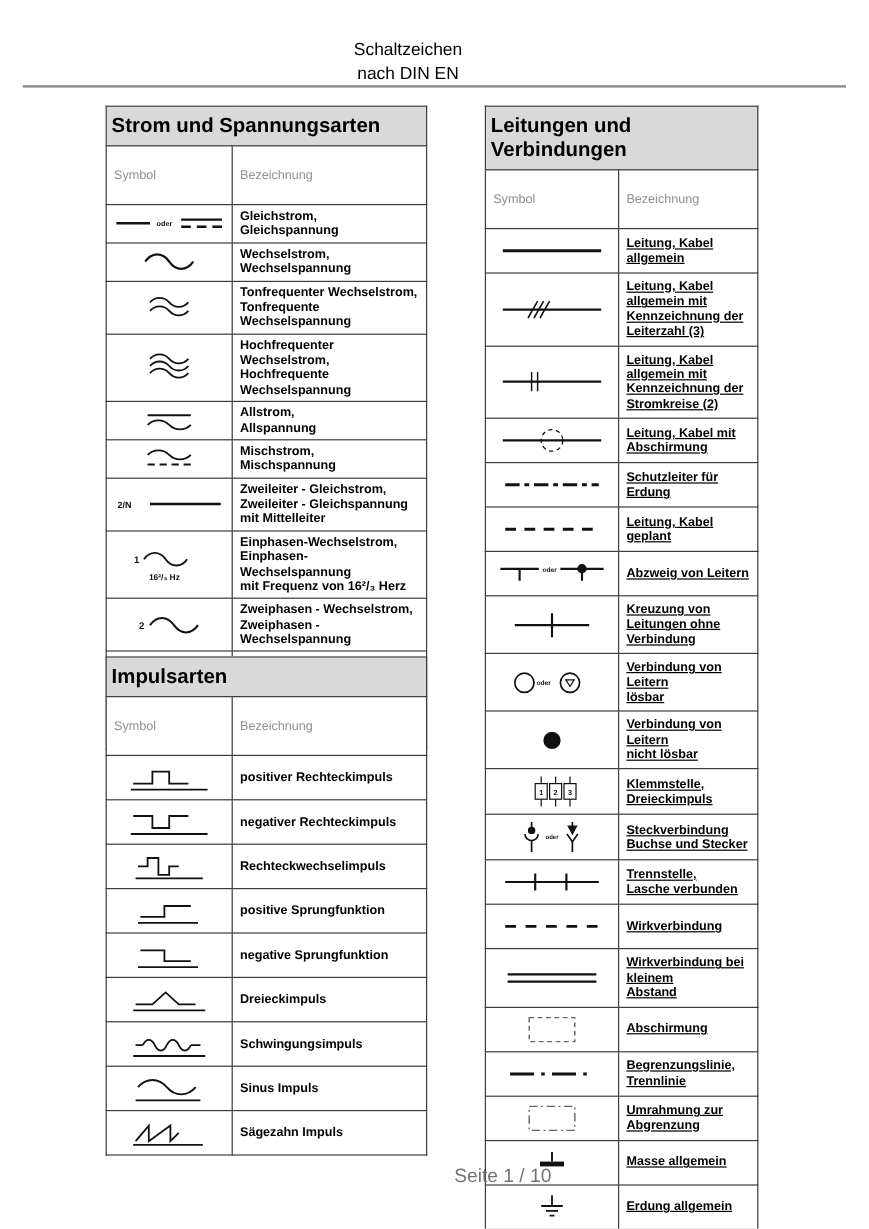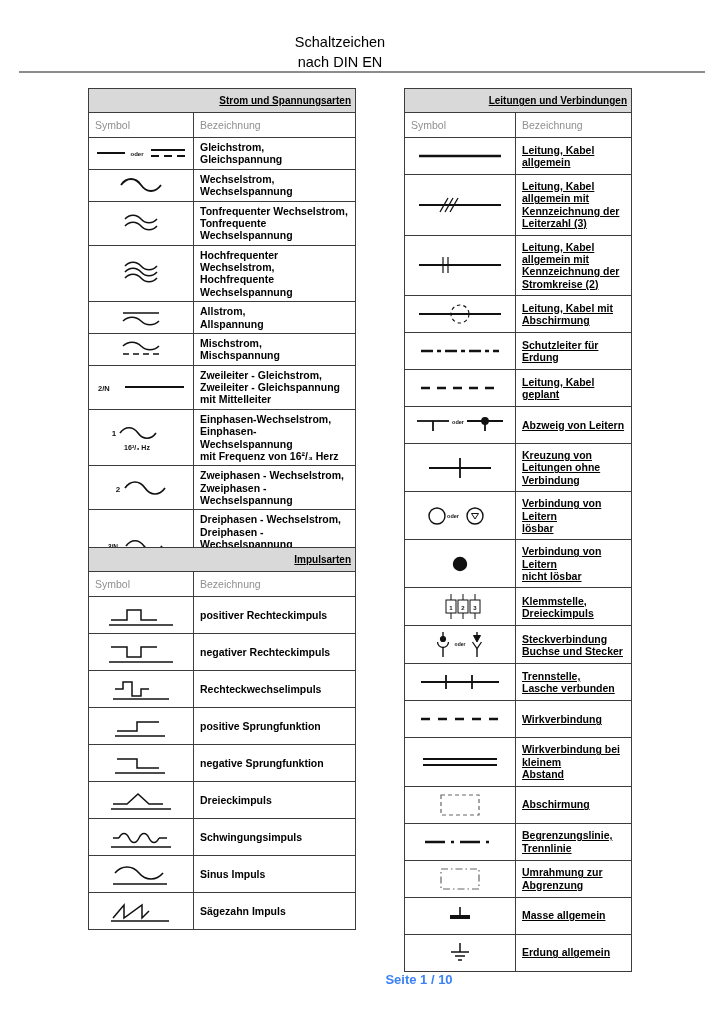--- a/index.html
+++ b/index.html
@@ -8,33 +8,33 @@
   .page-title{position:absolute;top:32px;left:0;width:680px;text-align:center;
         font-size:14.5px;font-weight:normal;line-height:1.4;white-space:pre-line;}
   .title-rule{position:absolute;top:71px;left:19px;width:686px;height:2px;
         background:var(--rule-color,#8c8c8c);}
   table.sym-table{position:absolute;border-collapse:collapse;background:#fff;
         border:1.5px solid var(--border-color,#3c3c3c);}
   #t1{left:88px;top:88px;width:268px;}
   #t2{left:88px;top:547px;width:268px;}
   #t3{left:404px;top:88px;width:228px;}
   .sym-table th,.sym-table td{border:1px solid var(--border-color,#3c3c3c);}
-  .tbl-title{background:var(--header-bg,#d9d9d9);font-weight:bold;font-size:10px;
-        text-align:right;padding:6px 4px;color:#000;text-decoration:underline;}
+  .tbl-title{background:var(--header-bg,#d9d9d9);font-weight:bold;font-size:17px;
+        text-align:left;padding:6px 4px;color:#000;}
   .colhead td{color:var(--muted-text,#8f8f8f);font-size:10.5px;font-weight:normal;
-        padding:6px 6px;text-align:left;}
+        padding:18px 6px;text-align:left;}
   td.sym{width:100px;text-align:right;vertical-align:middle;padding:4px 2px;text-decoration:underline;}
   #t3 td.sym{width:106px;padding:5px 2px;}
   #t2 td.sym{padding:4px 2px;}
   td.lbl{font-weight:bold;font-size:10.5px;line-height:1.18;padding:3px 6px;
         white-space:pre-line;vertical-align:middle;text-align:left;}
   #t3 td.lbl{padding:5px 6px;text-decoration:underline;}
   td.sym svg{display:block;margin:0 auto;}
   .page-footer{position:absolute;top:972px;left:319px;width:200px;text-align:center;
-        font-size:13px;font-weight:bold;color:#3b82f6;}
+        font-size:16px;font-weight:normal;color:#737373;}
 </style>
 </head>
 <body>
 
 <div class="page">
   <div class="page-title">Schaltzeichen
 nach DIN EN</div>
   <div class="title-rule"></div>
 
   <table class="sym-table" id="t1">

